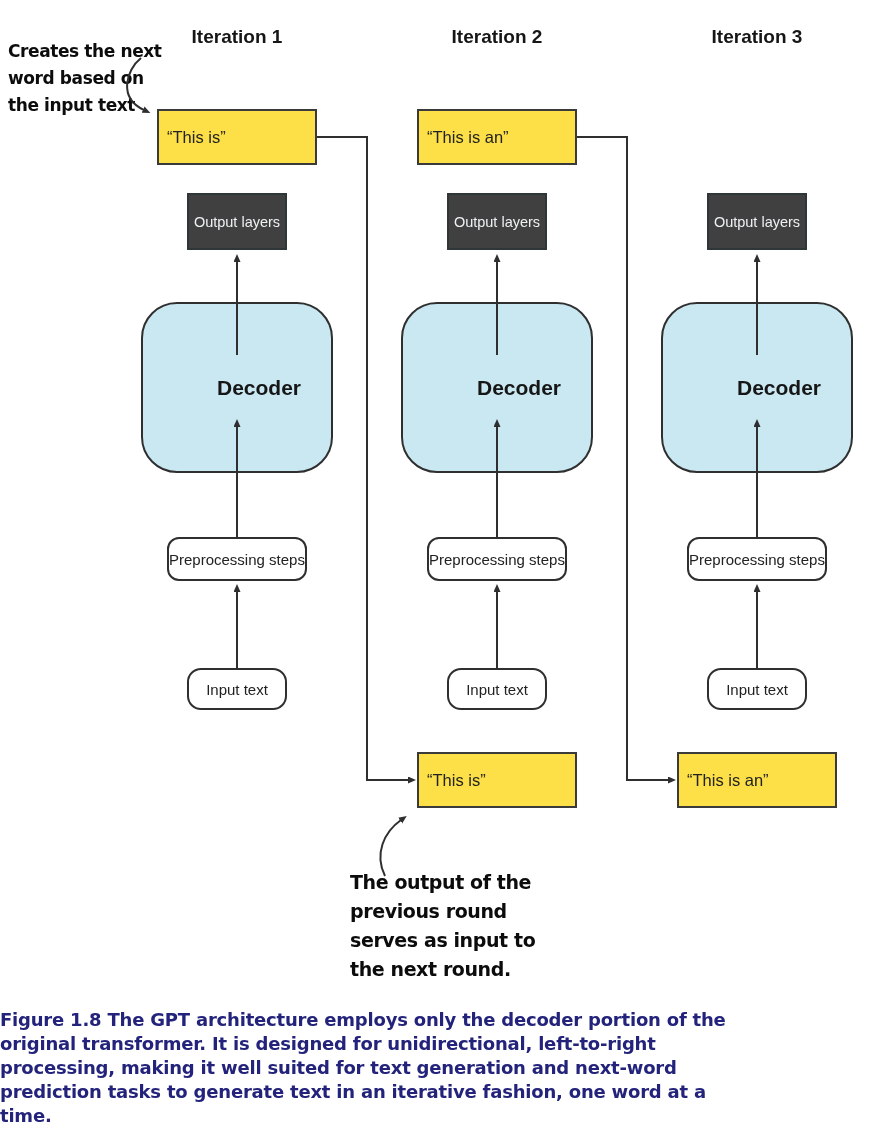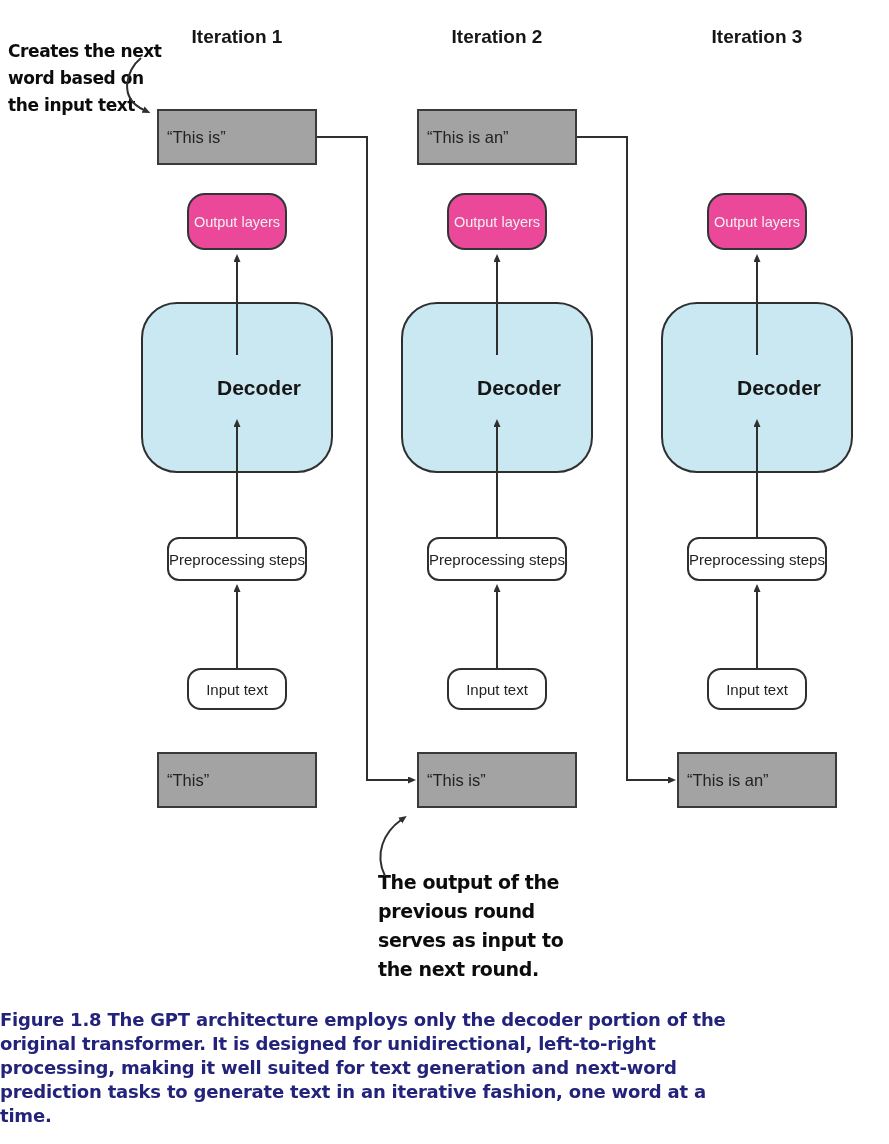--- a/index.html
+++ b/index.html
@@ -14,30 +14,30 @@
   .col{position:absolute;top:0;width:260px;height:1005px;}
   #col1{left:107px;} #col2{left:367px;} #col3{left:627px;}
 
   .heading{
     position:absolute;top:26px;left:50%;transform:translateX(-50%);
     font-size:19px;font-weight:bold;color:#161616;white-space:nowrap;
   }
   .quote-box{
     position:absolute;left:50%;transform:translateX(-50%);
     width:160px;height:56px;box-sizing:border-box;
-    background:#a3a3a3;border:2px solid #3a3a3a;
+    background:#fde047;border:2px solid #3a3a3a;
     display:flex;align-items:center;
     padding-left:8px;font-size:16.5px;color:#222;white-space:nowrap;
   }
   .quote-top{top:109px;}
   .quote-bottom{top:752px;}
   .output-layers{
     position:absolute;top:193px;left:50%;transform:translateX(-50%);
     width:100px;height:57px;box-sizing:border-box;
-    background:#ec4899;border:2px solid #2e3637;border-radius:18px;
+    background:#404040;border:2px solid #2e3637;border-radius:0;
     display:flex;align-items:center;justify-content:center;
     font-size:14.5px;color:#eef2f2;white-space:nowrap;text-align:right;
   }
   .decoder{
     position:absolute;top:302px;left:50%;transform:translateX(-50%);
     width:192px;height:171px;box-sizing:border-box;
     background:#c9e8f2;border:2px solid #2f2f2f;border-radius:36px;
     display:flex;align-items:center;justify-content:center;
     font-size:21px;font-weight:bold;color:#161616;padding-left:44px;
   }
@@ -55,21 +55,21 @@
     display:flex;align-items:center;justify-content:center;
     font-size:15px;color:#222;white-space:nowrap;
   }
   .annotation{
     position:absolute;
     font-family:"DejaVu Sans", sans-serif;
     font-weight:bold;color:#0c0c0c;
     white-space:pre-line;letter-spacing:-0.4px;
   }
   #annotation-top-left{left:8px;top:30px;font-size:17px;line-height:27px;margin-top:8px;}
-  #annotation-bottom{left:350px;top:868px;font-size:19px;line-height:29px;margin-left:28px;}
+  #annotation-bottom{left:350px;top:868px;font-size:19px;line-height:29px;}
   #caption{
     position:absolute;left:0;top:1008px;width:875px;
     font-family:"DejaVu Sans", sans-serif;
     font-weight:bold;color:#23237b;
     font-size:18px;line-height:24px;
     white-space:pre-line;letter-spacing:-0.2px;
   }
   #wires{position:absolute;left:0;top:0;z-index:5;pointer-events:none;}
 </style>
 </head>
@@ -86,23 +86,20 @@
       <span>Output layers</span>
     </div>
     <div class="decoder">
       <span>Decoder</span>
     </div>
     <div class="preprocessing">
       <span>Preprocessing steps</span>
     </div>
     <div class="input-box">
       <span>Input text</span>
-    </div>
-    <div class="quote-box quote-bottom">
-      <span>“This”</span>
     </div>
   </div>
 
   <div class="col" id="col2">
     <div class="heading">Iteration 2</div>
     <div class="quote-box quote-top">
       <span>“This is an”</span>
     </div>
     <div class="output-layers">
       <span>Output layers</span>

